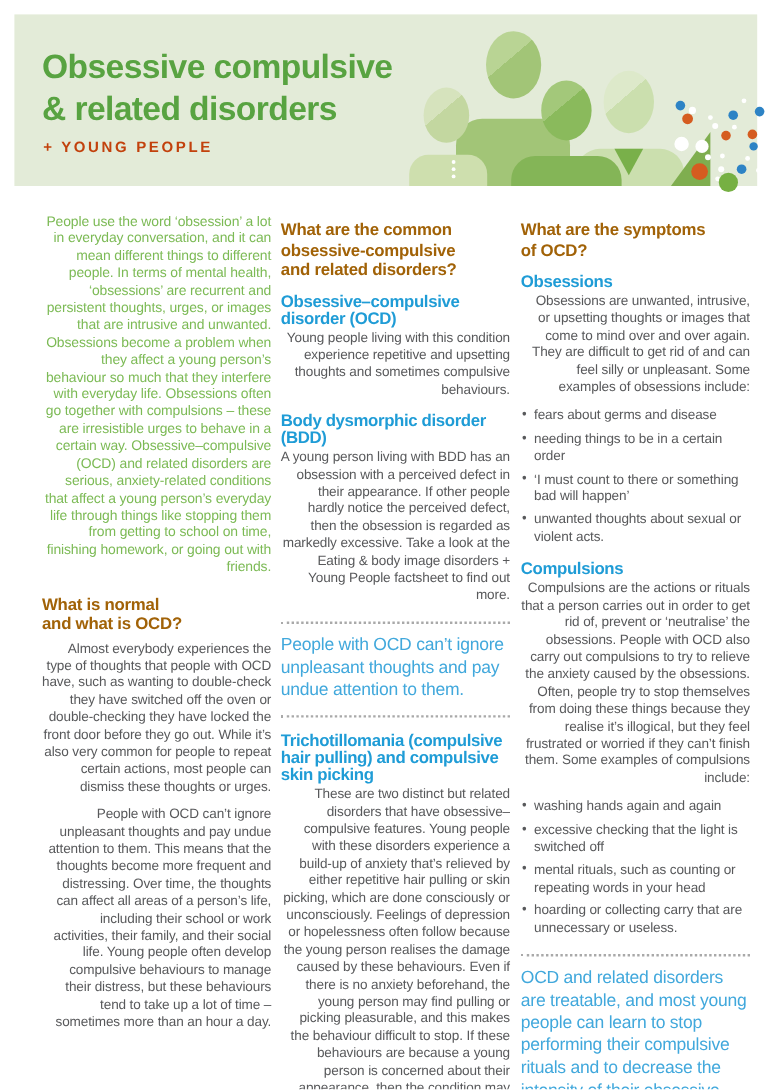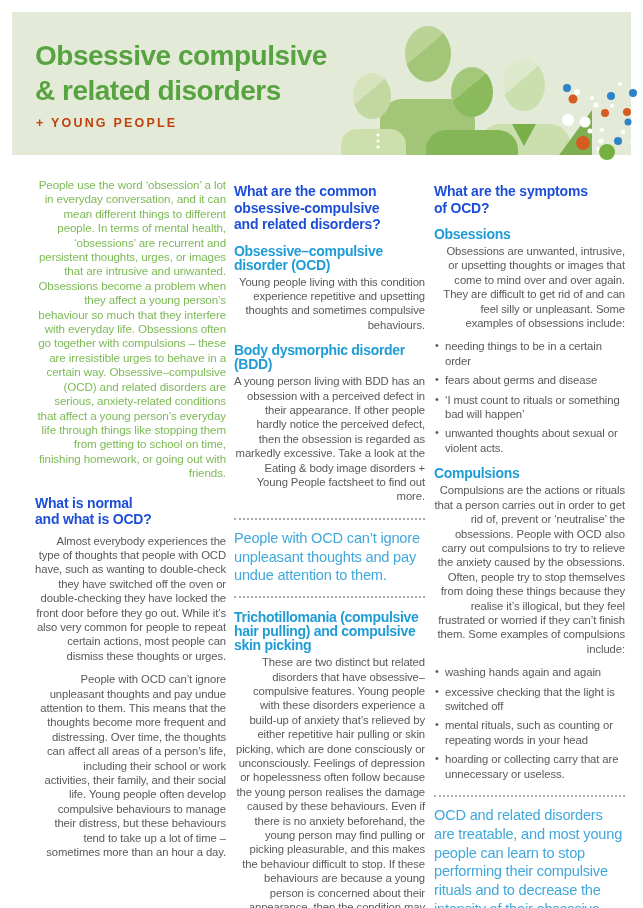--- a/index.html
+++ b/index.html
@@ -30,21 +30,21 @@
   .col {
     position:absolute; top:178px; width:191px;
     font-size:11.3px; line-height:14.4px; color:#58595b; letter-spacing:-0.1px;
   }
   .col-1 { left:35px; }
   .col-2 { left:234px; }
   .col-3 { left:434px; }
   .col p { margin:0 0 9px 0;text-align:right; }
   .intro { color:#7cba55; font-size:11.6px; }
   .h-green {
-    color:#1d4ed8; font-size:14px; line-height:16.5px; font-weight:bold;
+    color:#a16207; font-size:14px; line-height:16.5px; font-weight:bold;
     margin:14px 0 6px 0; white-space:pre-line; letter-spacing:-0.2px;
   }
   .col .h-green:first-child { margin-top:5px; }
   .h-blue {
     color:#1f9cd6; font-size:14px; line-height:14px; font-weight:bold;
     margin:11px 0 3px 0; letter-spacing:-0.3px;
   }
   .col ul { list-style:none; margin:2px 0 8px 0; padding:0; }
   .col li { position:relative; padding-left:11px; margin-bottom:5px; }
   .col li::before {
@@ -166,23 +166,23 @@
     <h3 class="h-blue">Trichotillomania (compulsive hair pulling) and compulsive skin picking</h3>
     <p>These are two distinct but related disorders that have obsessive–compulsive features. Young people with these disorders experience a build-up of anxiety that’s relieved by either repetitive hair pulling or skin picking, which are done consciously or unconsciously. Feelings of depression or hopelessness often follow because the young person realises the damage caused by these behaviours. Even if there is no anxiety beforehand, the young person may find pulling or picking pleasurable, and this makes the behaviour difficult to stop. If these behaviours are because a young person is concerned about their appearance, then the condition may be body dysmorphic disorder.</p>
   </section>
 
   <section class="col col-3">
     <h2 class="h-green">What are the symptoms
 of OCD?</h2>
     <h3 class="h-blue">Obsessions</h3>
     <p>Obsessions are unwanted, intrusive, or upsetting thoughts or images that come to mind over and over again. They are difficult to get rid of and can feel silly or unpleasant. Some examples of obsessions include:</p>
     <ul>
+      <li>fears about germs and disease</li>
       <li>needing things to be in a certain order</li>
-      <li>fears about germs and disease</li>
-      <li>‘I must count to rituals or something bad will happen’</li>
+      <li>‘I must count to there or something bad will happen’</li>
       <li>unwanted thoughts about sexual or violent acts.</li>
     </ul>
     <h3 class="h-blue">Compulsions</h3>
     <p>Compulsions are the actions or rituals that a person carries out in order to get rid of, prevent or ‘neutralise’ the obsessions. People with OCD also carry out compulsions to try to relieve the anxiety caused by the obsessions. Often, people try to stop themselves from doing these things because they realise it’s illogical, but they feel frustrated or worried if they can’t finish them. Some examples of compulsions include:</p>
     <ul>
       <li>washing hands again and again</li>
       <li>excessive checking that the light is switched off</li>
       <li>mental rituals, such as counting or repeating words in your head</li>
       <li>hoarding or collecting carry that are unnecessary or useless.</li>
     </ul>

